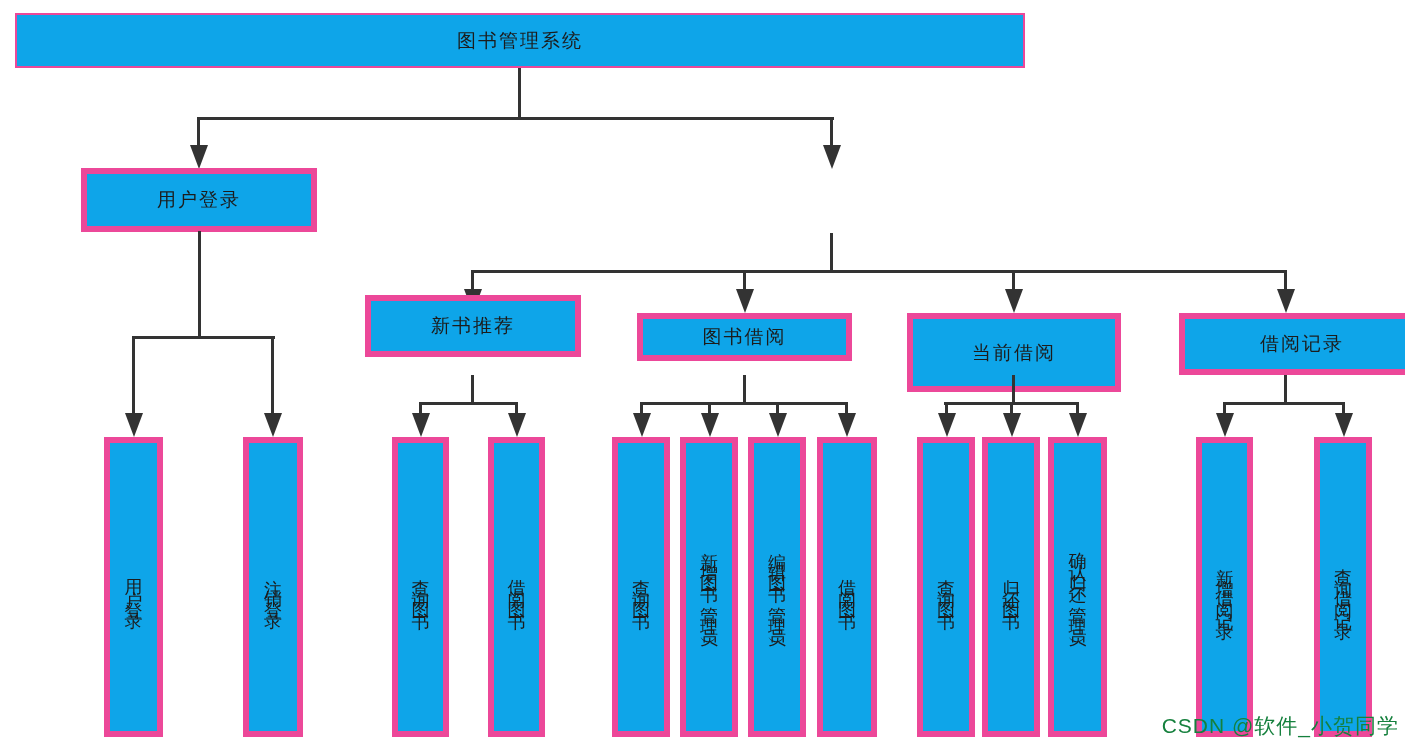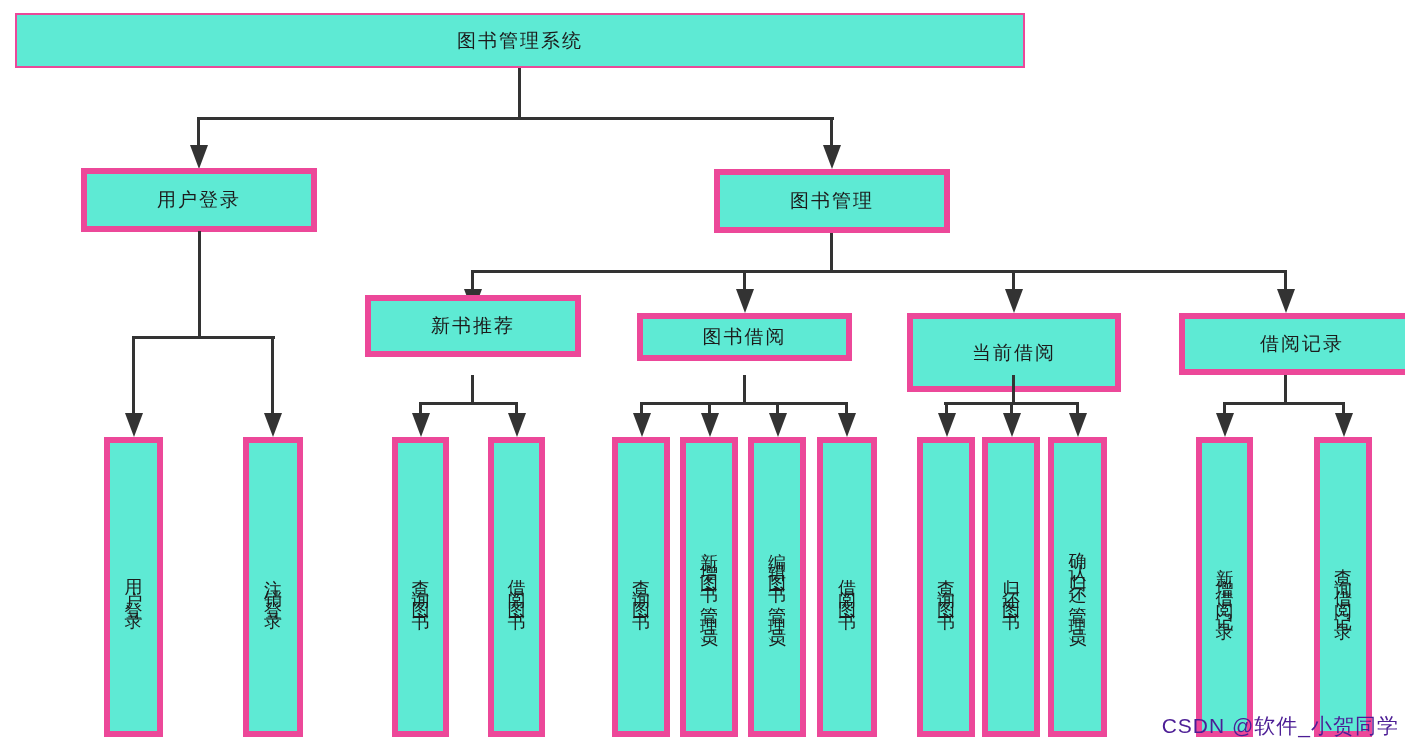--- a/index.html
+++ b/index.html
@@ -7,21 +7,21 @@
     position:relative;
     width:1405px;height:747px;
     background:#fff;
     font-family:"Liberation Sans","DejaVu Sans",sans-serif;
     color:#1c1c1c;
     overflow:hidden;
   }
   .box{
     position:absolute;
     box-sizing:border-box;
-    background:#5eead4;
+    background:#0ea5e9;
     border:6px solid #ec4899;
   }
   .box.root{border-width:2px;}
   .hlabel{
     display:flex;align-items:center;justify-content:center;
     width:100%;height:100%;
     font-size:19px;letter-spacing:2px;white-space:nowrap;
   }
   .vwrap{
     display:flex;align-items:center;justify-content:center;
@@ -46,44 +46,41 @@
     margin-left:-9px;
     width:0;height:0;
     border:9px solid transparent;
     border-top:24px solid #333;
     border-bottom:0;
   }
   .watermark{
     position:absolute;
     right:6px;top:712px;
     font-size:21px;
-    color:#4c1d95;
+    color:#15803d;
     letter-spacing:1px;
     white-space:nowrap;
   }
 </style>
 </head>
 <body>
 
 <div class="canvas">
 
   <div class="box root" style="left:15px;top:13px;width:1010px;height:55px">
     <span class="hlabel">图书管理系统</span>
   </div>
 
   <div class="vline" style="left:518px;top:68px;height:51px"></div>
   <div class="hline" style="left:197px;top:117px;width:637px"></div>
   <div class="drop" style="left:197px;top:117px;height:28px"></div>
   <div class="drop" style="left:830px;top:117px;height:28px"></div>
 
   <div class="box" style="left:81px;top:168px;width:236px;height:64px">
     <span class="hlabel">用户登录</span>
-  </div>
-  <div class="box" style="left:714px;top:169px;width:236px;height:64px">
-    <span class="hlabel">图书管理</span>
   </div>
 
   <div class="vline" style="left:198px;top:231px;height:107px"></div>
   <div class="hline" style="left:132px;top:336px;width:143px"></div>
   <div class="drop" style="left:132px;top:336px;height:77px"></div>
   <div class="drop" style="left:271px;top:336px;height:77px"></div>
 
   <div class="vline" style="left:830px;top:233px;height:39px"></div>
   <div class="hline" style="left:471px;top:270px;width:816px"></div>
   <div class="drop" style="left:471px;top:270px;height:19px"></div>

